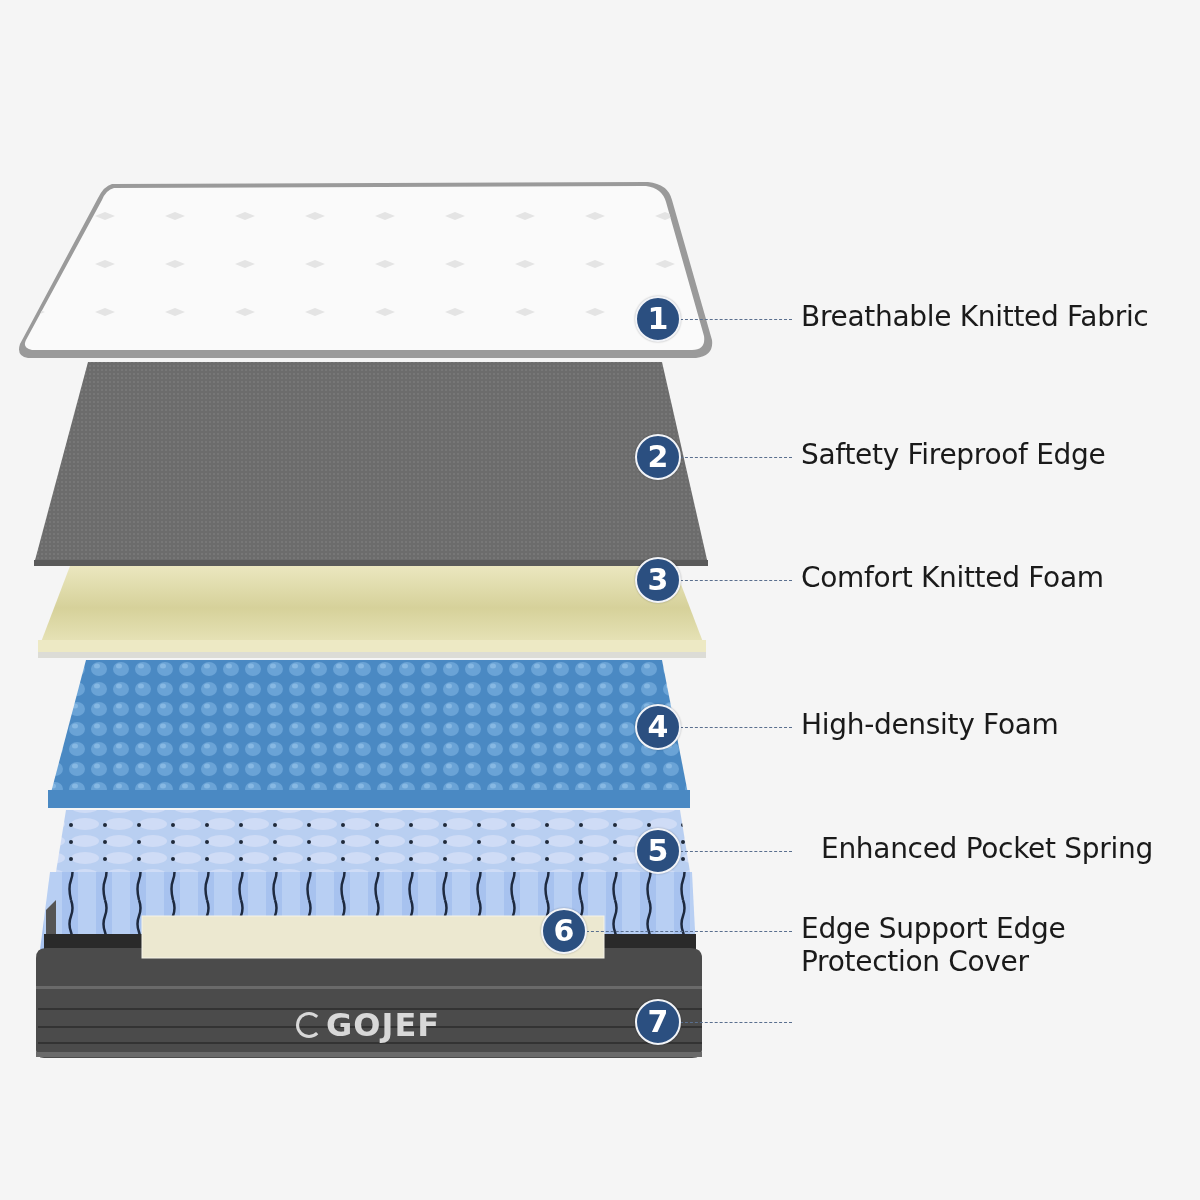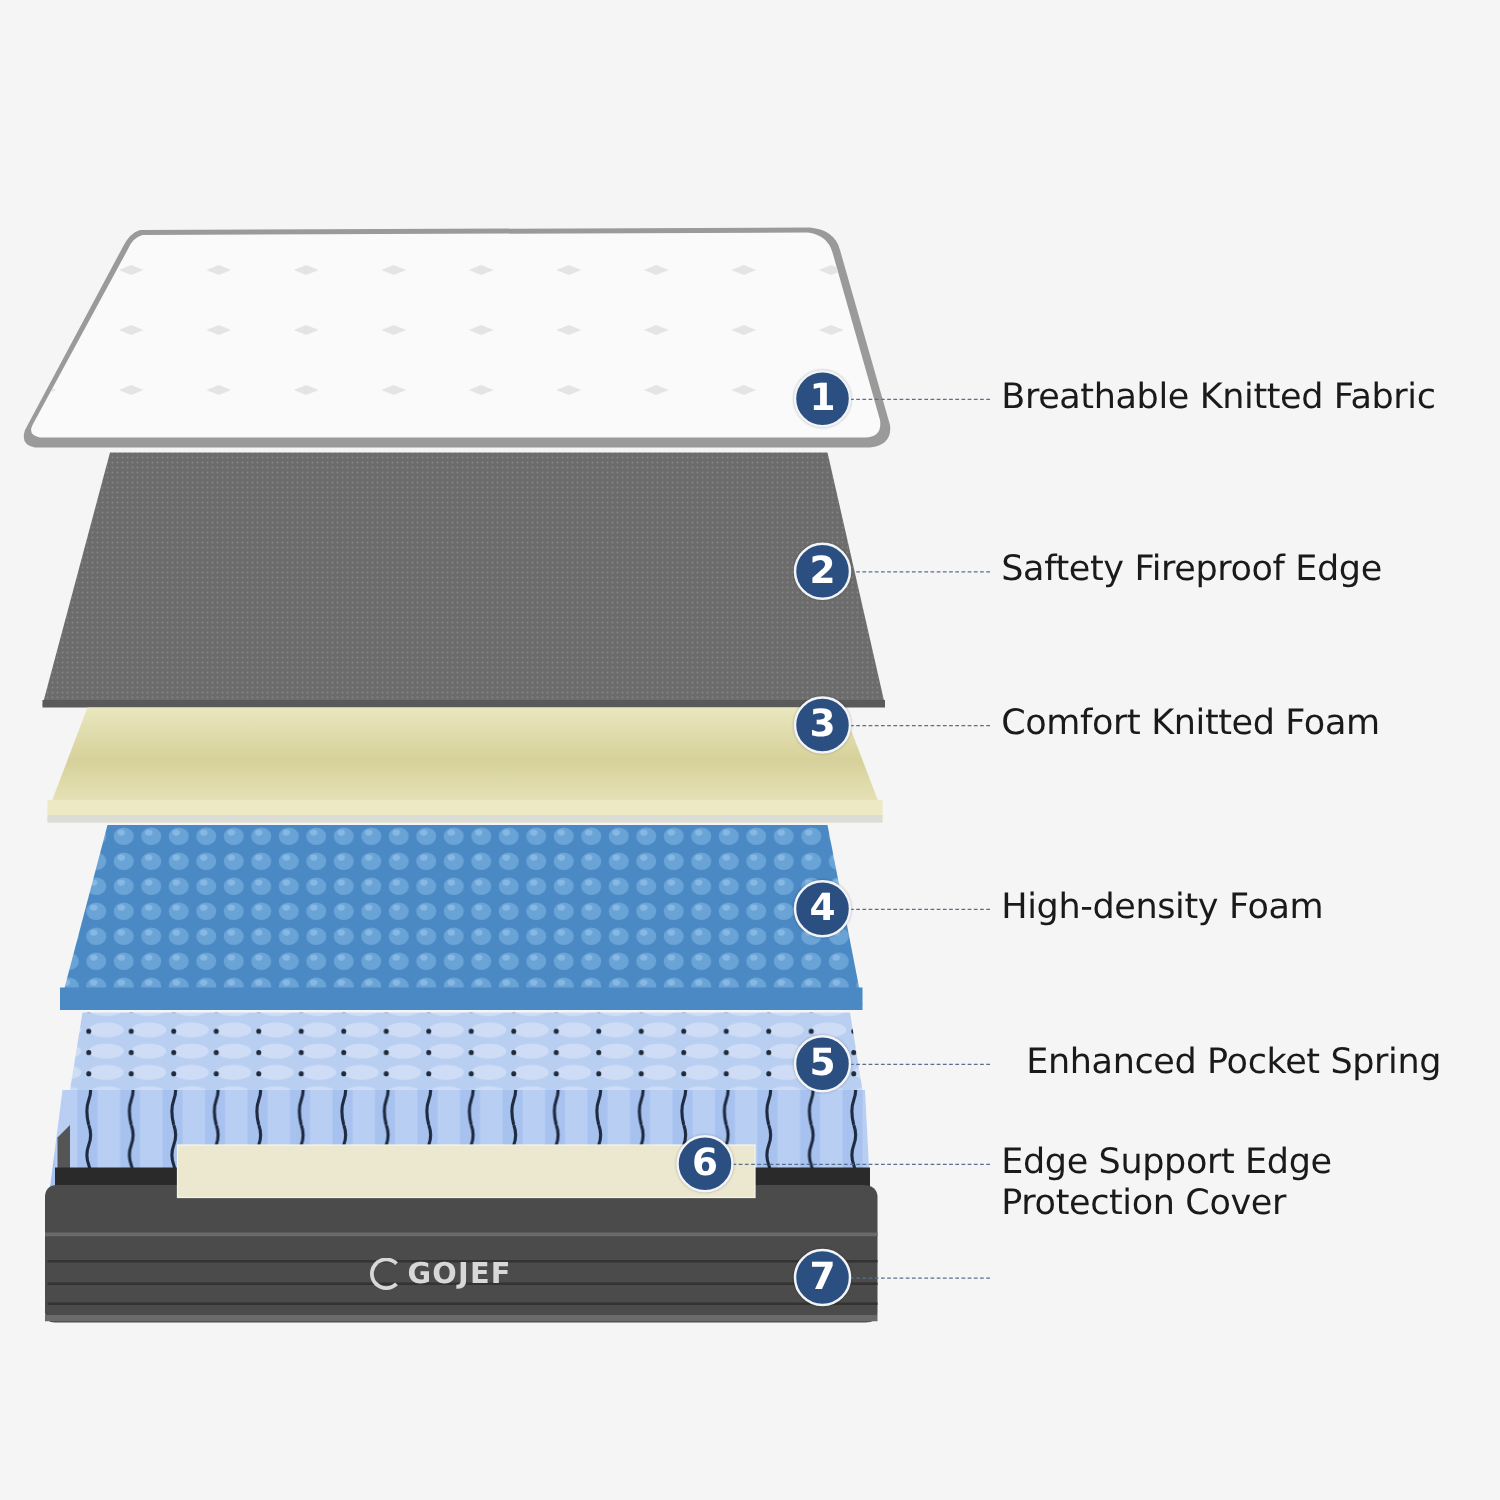--- a/index.html
+++ b/index.html
@@ -1,21 +1,21 @@
 <!DOCTYPE html>
 <html><head>
 <meta charset="utf-8">
 <style>
   html,body{margin:0;padding:0;}
   body{width:1200px;height:1200px;background:#f5f5f5;position:relative;overflow:hidden;font-family:"DejaVu Sans","Liberation Sans",sans-serif;}
   svg{position:absolute;left:0;top:0;}
   .badge{position:absolute;width:46px;height:46px;border-radius:50%;background:#2b4f80;border:2px solid #f2f4f8;box-sizing:border-box;color:#fff;font-weight:bold;font-size:30px;line-height:42px;text-align:center;font-family:"DejaVu Sans",sans-serif;box-shadow:0 0 2px rgba(0,0,0,0.3);}
   .leader{position:absolute;height:0;border-top:1.5px dashed #5a6f8e;}
   .label{position:absolute;font-size:28px;color:#1a1a1a;font-family:"DejaVu Sans","Liberation Sans",sans-serif;white-space:nowrap;letter-spacing:-0.3px;}
-  .logo{position:absolute;left:296px;top:1006px;color:#d8d8d8;font-weight:bold;font-size:23px;letter-spacing:1px;font-family:"DejaVu Sans",sans-serif;display:flex;align-items:center;gap:4px;}
+  .logo{position:absolute;left:296px;top:1006px;color:#d8d8d8;font-weight:bold;font-size:32px;letter-spacing:1px;font-family:"DejaVu Sans",sans-serif;display:flex;align-items:center;gap:4px;}
   .logo .mark{width:26px;height:26px;border:3px solid #d8d8d8;border-radius:50%;border-right-color:transparent;box-sizing:border-box;}
 </style>
 </head>
 <body>
 
 <svg width="1200" height="1200" viewBox="0 0 1200 1200">
   <defs>
     <pattern id="quilt" width="70" height="48" patternUnits="userSpaceOnUse">
       <path d="M25 24 l10 -4 l10 4 l-10 4z" fill="#e4e4e4"></path>
     </pattern>

